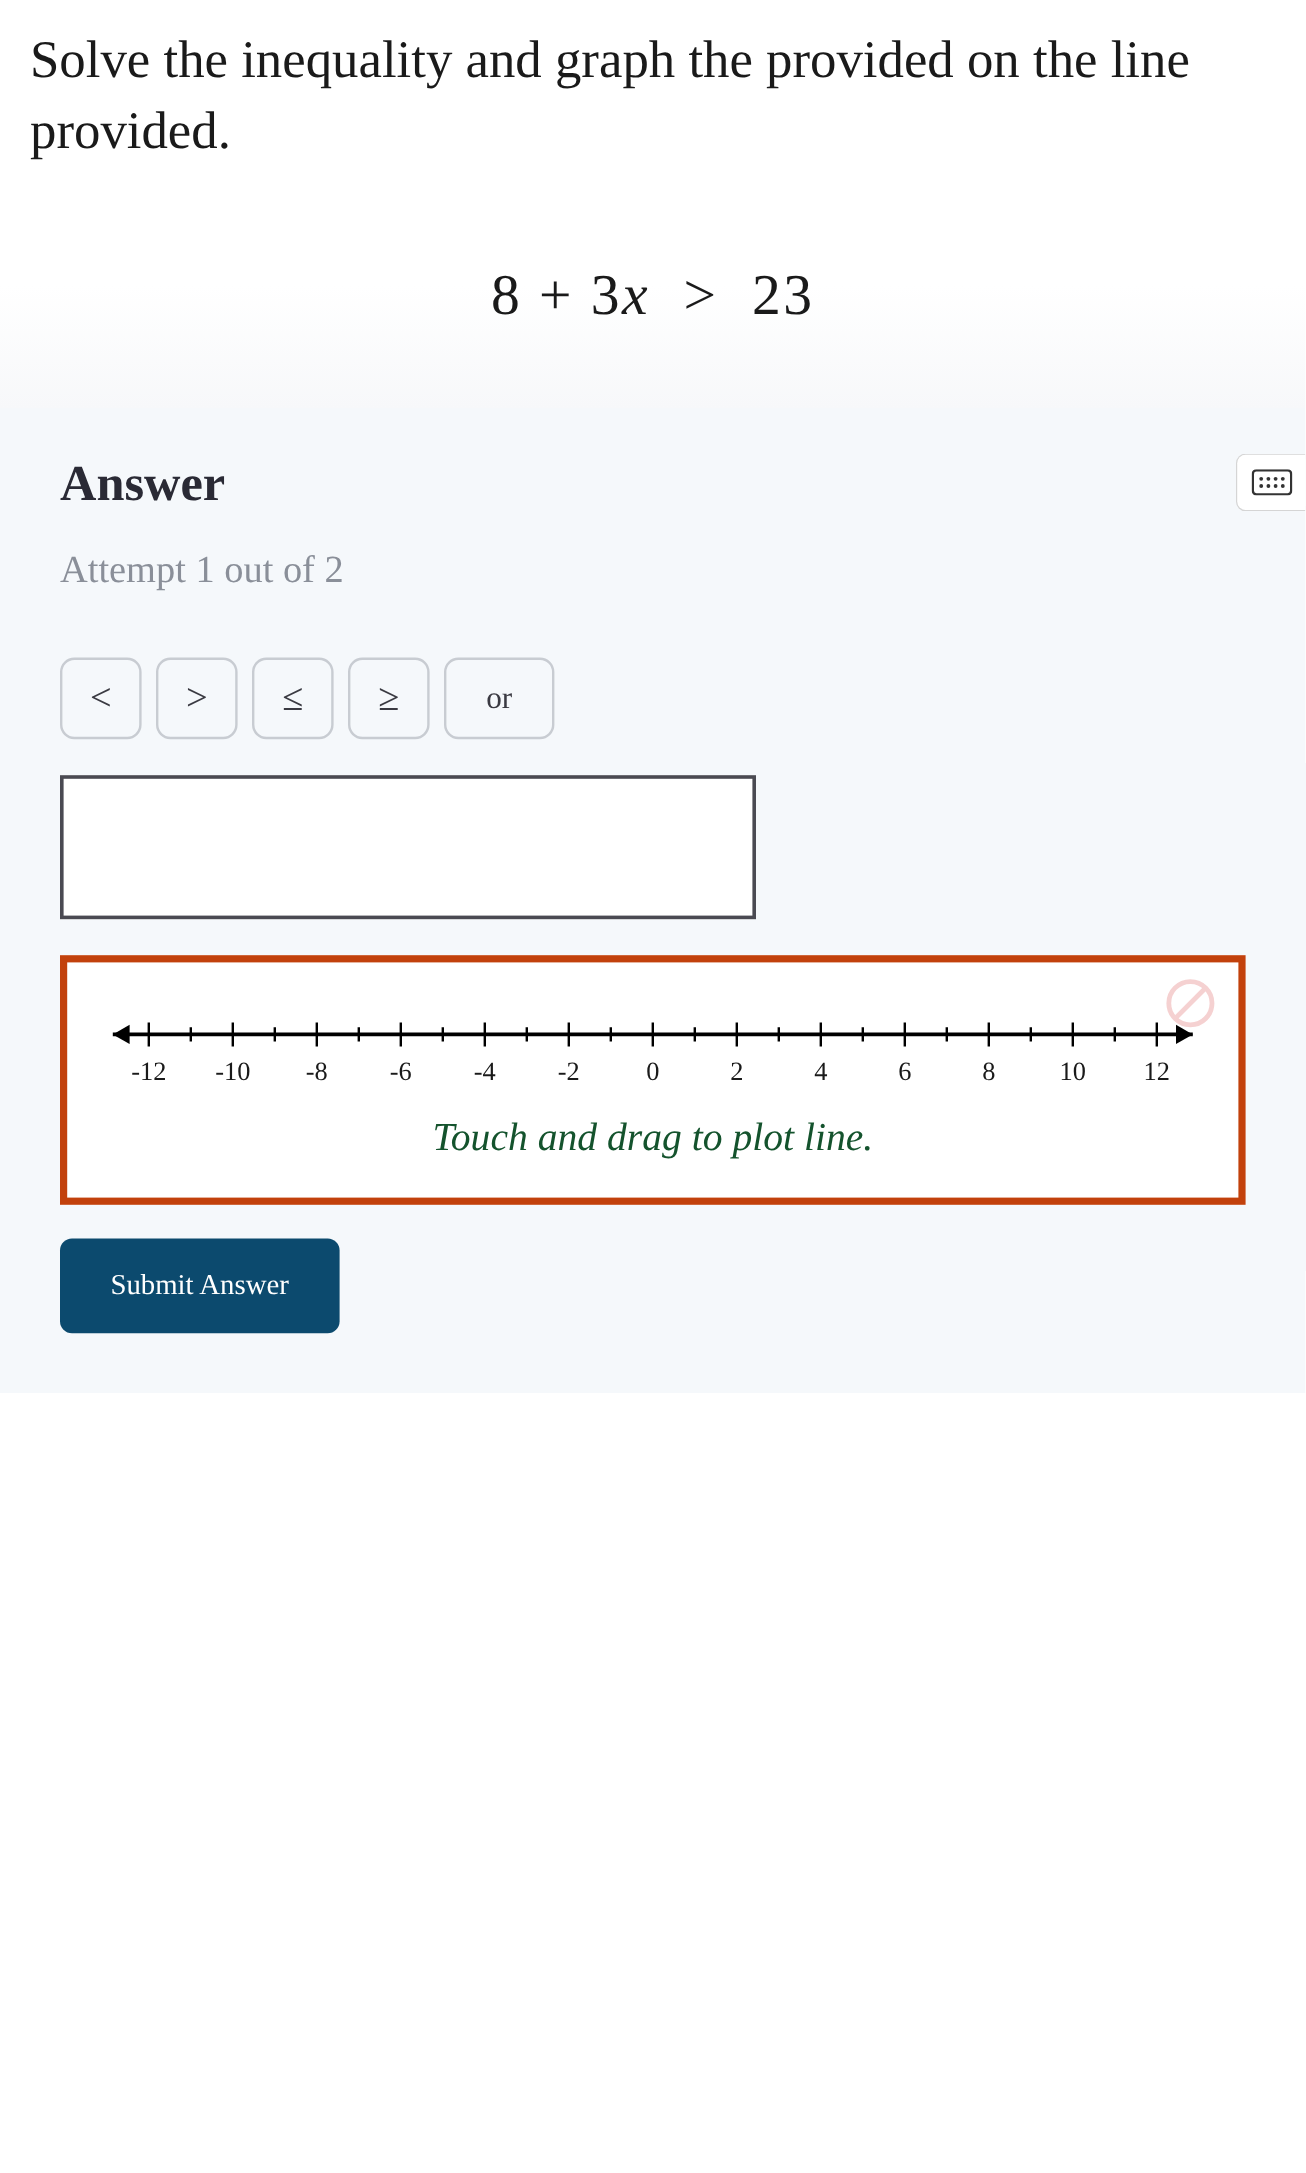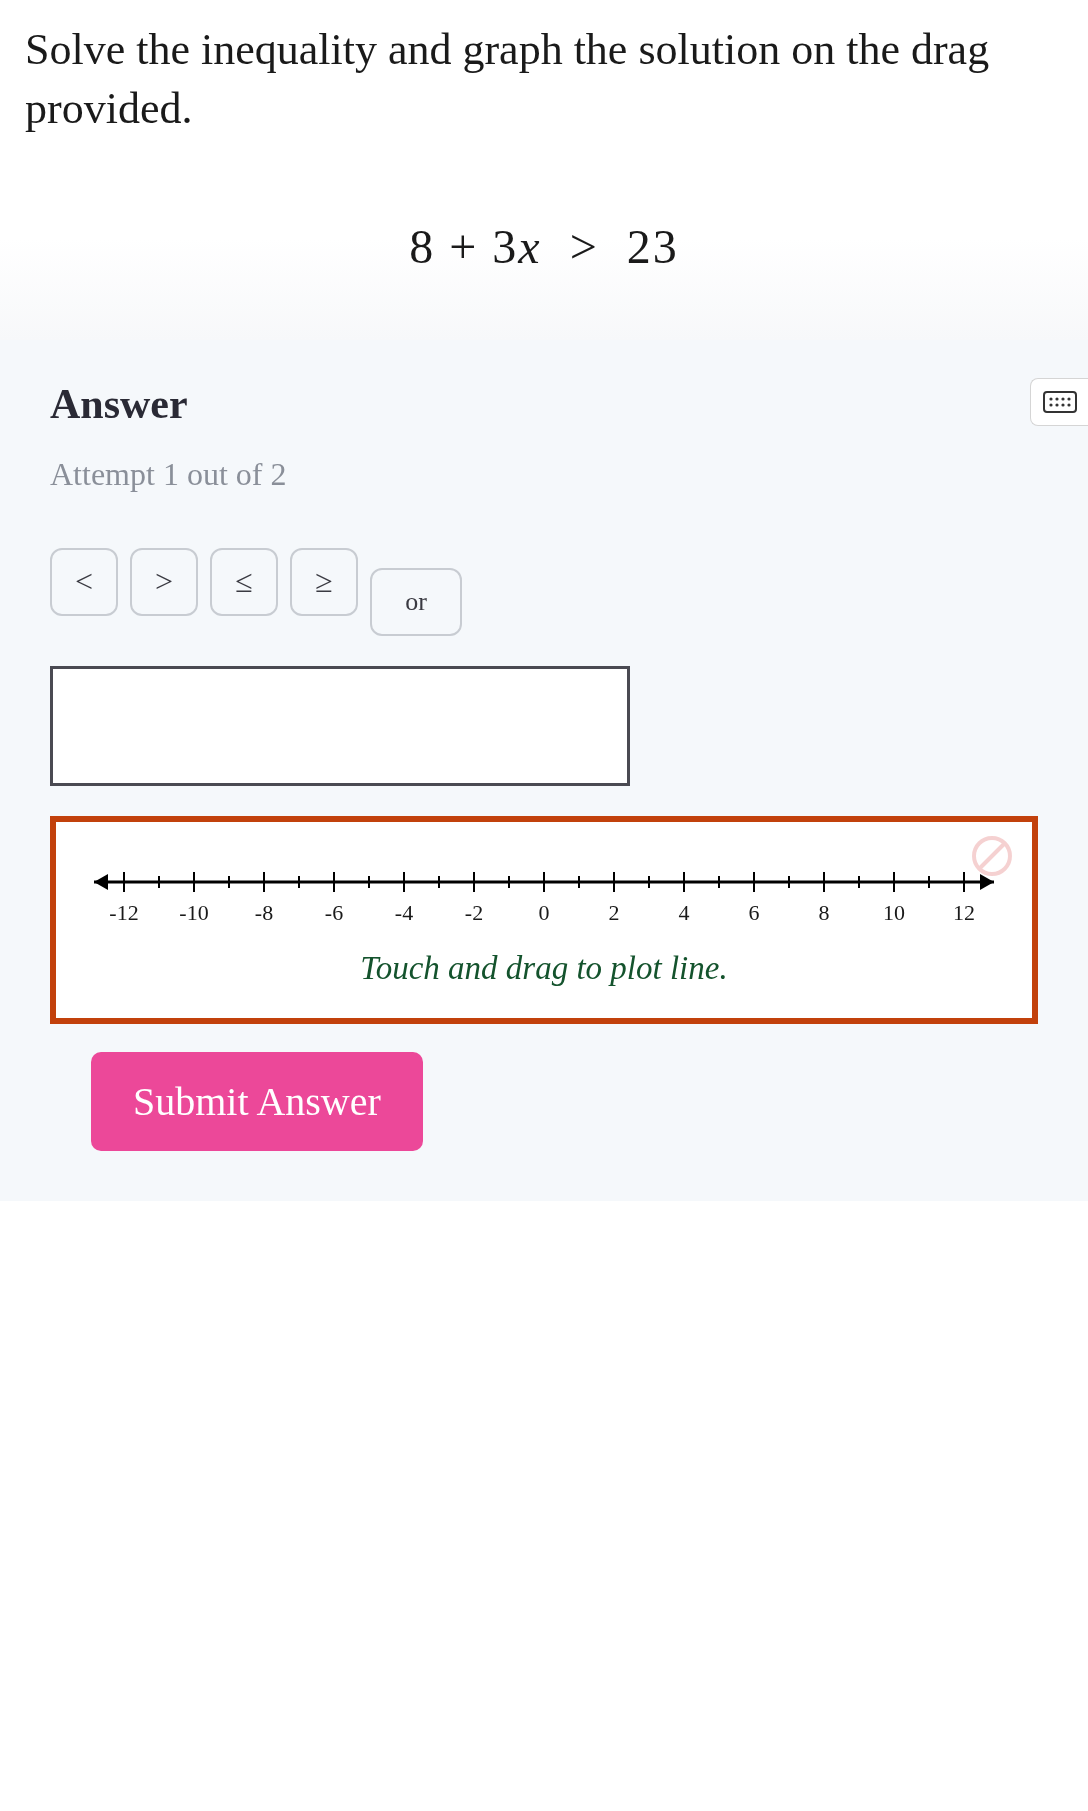--- a/index.html
+++ b/index.html
@@ -80,21 +80,20 @@
       color: #3a3a42;
       cursor: pointer;
       display: flex;
       align-items: center;
       justify-content: center;
     }
     .sym-btn.or-btn {
       width: 92px;
       font-size: 26px;
       font-family: Georgia, serif;
-      margin-top: 20px;
     }
     .section-label {
       font-size: 40px;
       color: #2a2a35;
       margin-top: 50px;
     }
     .notation-input {
       width: 580px;
       height: 120px;
       border: 3px solid #4a4a52;
@@ -121,37 +120,36 @@
     }
     .nl-svg { width: 100%; height: 90px; display: block; }
     .nl-hint {
       text-align: center;
       font-size: 33px;
       color: #14532d;
       font-style: italic;
       margin-top: 8px;
     }
     .submit-btn {
-      background: #ec4899;
+      background: #0c4a6e;
       color: #ffffff;
       border: none;
       border-radius: 10px;
-      font-size: 40px;
+      font-size: 24px;
       font-family: Georgia, serif;
       padding: 26px 42px;
       margin-top: 28px;
       cursor: pointer;
-      margin-left: 41px;
     }
   </style>
 </head>
 <body>
 
 <div class="question-area">
-  <div class="question-text">Solve the inequality and graph the solution on the drag provided.</div>
+  <div class="question-text">Solve the inequality and graph the provided on the line provided.</div>
   <div class="equation">8 + 3<span class="var">x</span> &nbsp;&gt;&nbsp; 23</div>
 </div>
 
 <div class="answer-area">
   <div class="answer-header">
     <div class="answer-title">Answer</div>
     <div class="keyboard-btn">
       <svg width="34" height="22" viewBox="0 0 34 22">
         <rect x="1" y="1" width="32" height="20" rx="3" fill="none" stroke="#333" stroke-width="2"></rect>
         <circle cx="8" cy="8" r="1.6" fill="#333"></circle>

